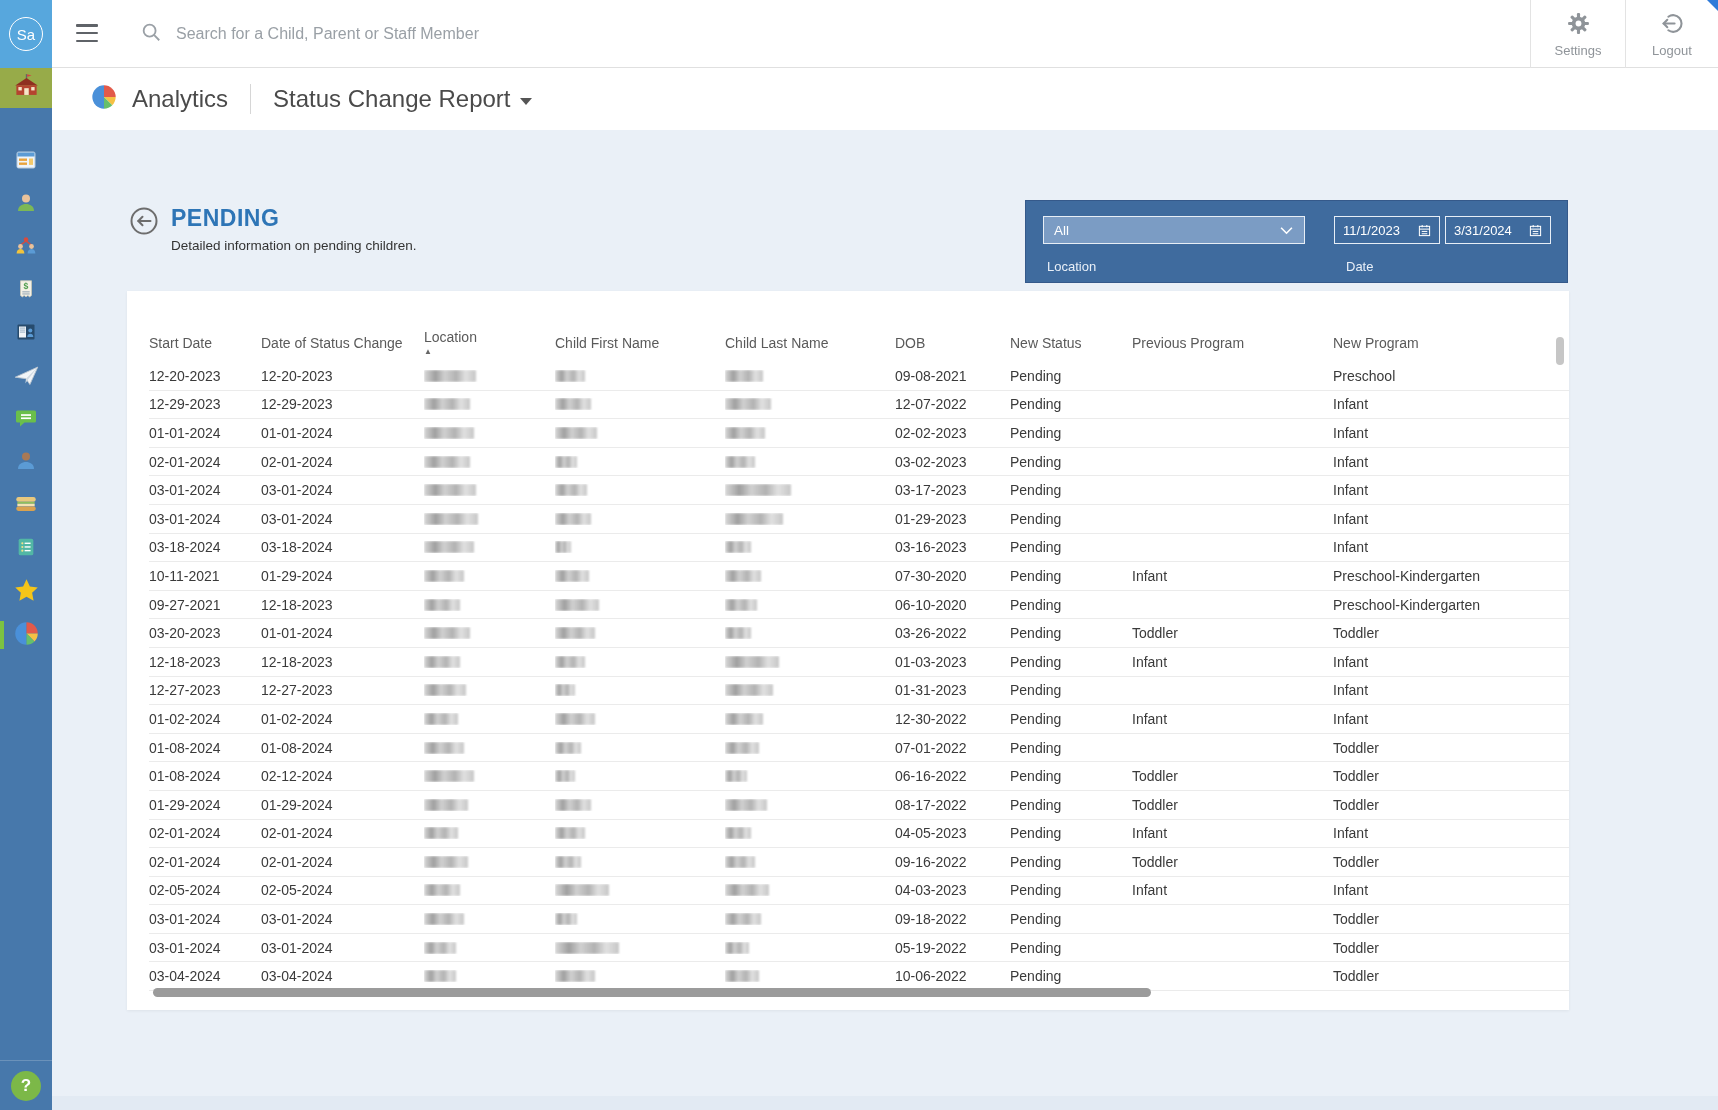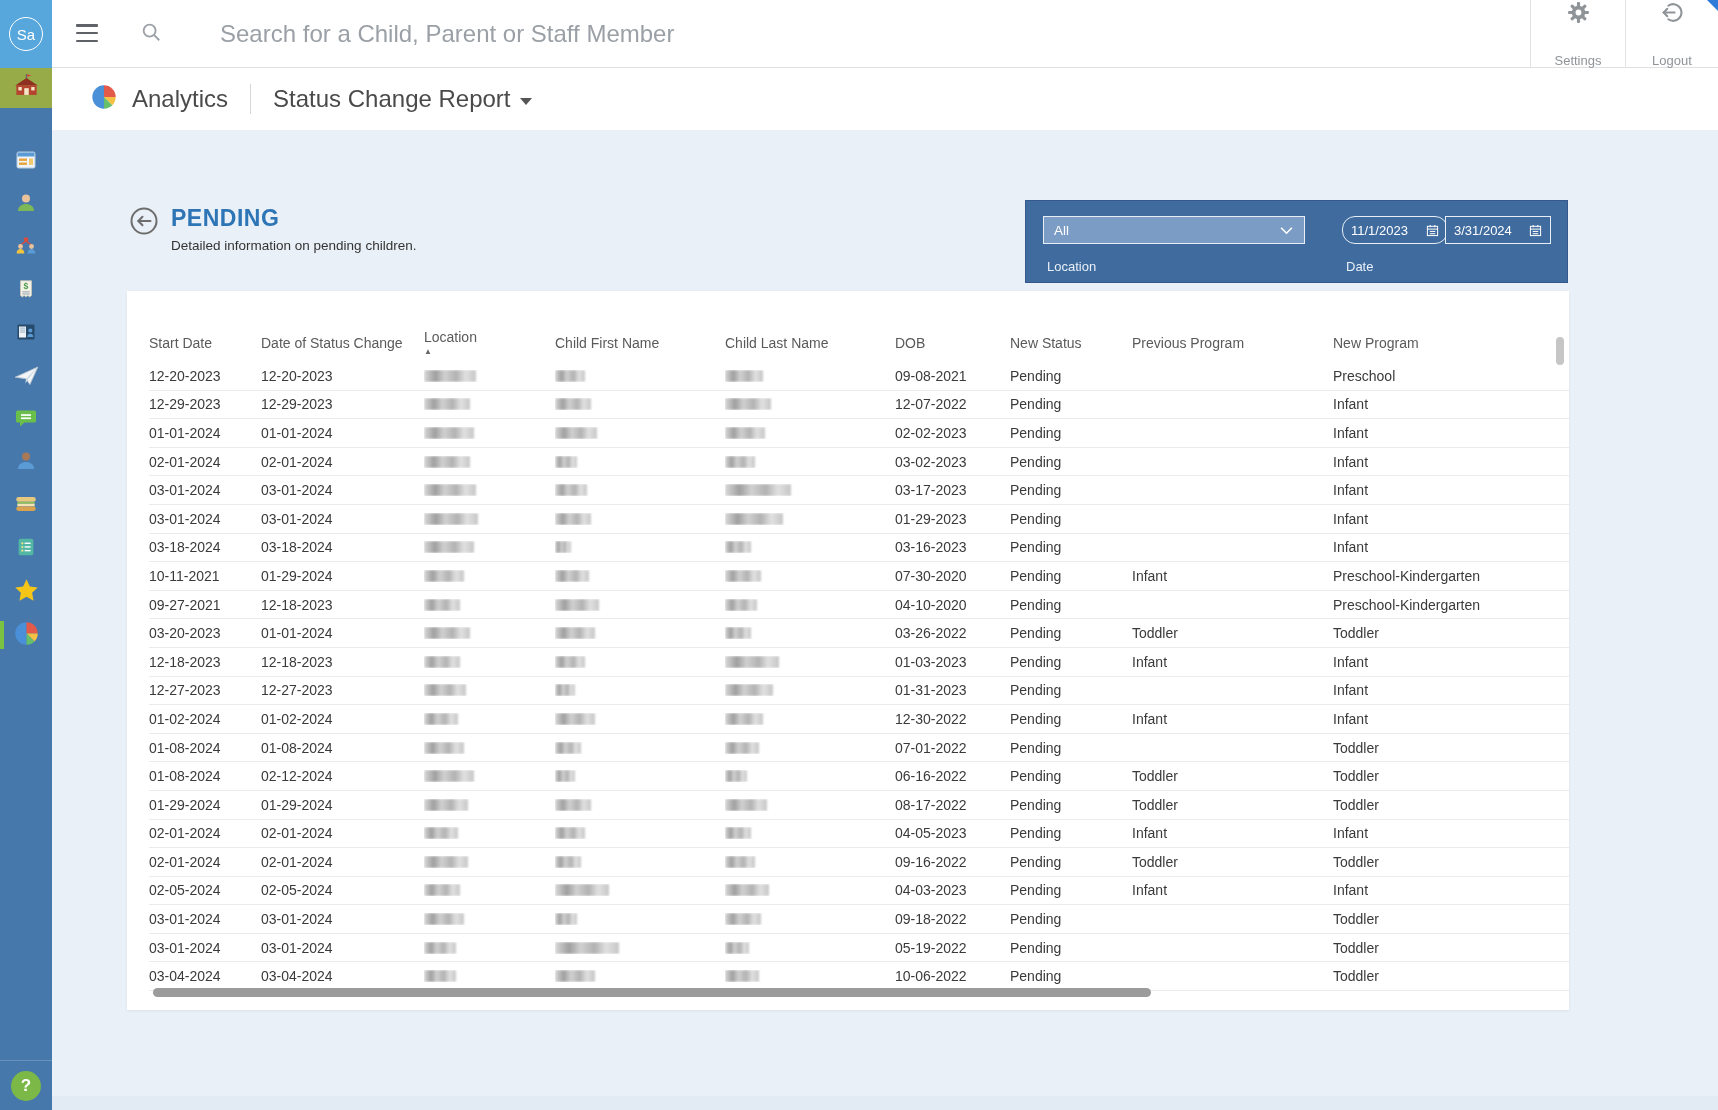--- a/index.html
+++ b/index.html
@@ -6,23 +6,23 @@
   html,body { width:1718px; height:1110px; overflow:hidden; }
   body { font-family:"Liberation Sans","DejaVu Sans",sans-serif; background:#eaf0f7; position:relative; }
 
   
   .topbar { position:absolute; top:0; left:0; width:1718px; height:68px; background:#fff; border-bottom:1px solid #e0e0e0; z-index:30; }
   .avatar-block { position:absolute; left:0; top:0; width:52px; height:68px; background:#57a7dd; display:flex; align-items:center; justify-content:center; }
   .avatar-circle { width:34px; height:34px; border:1.5px solid #fff; border-radius:50%; color:#fff; font-size:15px; display:flex; align-items:center; justify-content:center; }
   .hamburger { position:absolute; left:76px; top:24px; width:22px; height:18px; display:flex; flex-direction:column; justify-content:space-between; cursor:pointer; }
   .hamburger span { display:block; height:2.5px; background:#5f6368; border-radius:1px; }
   .search-wrap { position:absolute; left:140px; top:0; height:68px; display:flex; align-items:center; gap:14px; width:1100px; }
-  .search-input { border:none; outline:none; font-size:24px; color:#3c4043; width:900px; font-family:inherit;margin-left:44px; }
+  .search-input { border:none; outline:none; font-size:16px; color:#3c4043; width:900px; font-family:inherit; }
   .search-input::placeholder { color:#9aa0a6; }
-  .topbar-action { position:absolute; top:0; height:68px; border-left:1px solid #e3e3e3; display:flex; flex-direction:column; align-items:center; justify-content:space-between; gap:3px; cursor:pointer; }
+  .topbar-action { position:absolute; top:0; height:68px; border-left:1px solid #e3e3e3; display:flex; flex-direction:column; align-items:center; justify-content:center; gap:3px; cursor:pointer; }
   .topbar-action .lbl { font-size:13px; color:#8f9499; }
   .action-settings { left:1530px; width:95px; }
   .action-logout  { left:1625px; width:93px; }
   .corner-artifact { position:absolute; right:0; top:0; width:0; height:0; border-top:11px solid #2f7bd9; border-left:11px solid transparent; }
 
   
   .sidebar { position:absolute; left:0; top:68px; width:52px; height:1042px; background:#4778ab; z-index:20; }
   .side-item { width:52px; height:40px; display:flex; align-items:center; justify-content:center; position:relative; cursor:pointer; }
   .side-item.school { background:#97ab49; height:40px; }
   .side-gap { height:34px; }
@@ -41,21 +41,21 @@
 
   
   .report-head { position:absolute; left:130px; top:205px; display:flex; gap:13px; }
   .pending-title { color:#2e75b6; font-size:23px; font-weight:bold; letter-spacing:.5px; }
   .pending-sub { color:#333; font-size:13.5px; margin-top:6px; }
 
   .filter-panel { position:absolute; left:1025px; top:200px; width:543px; height:83px; background:#3f6b9e; border:1px solid #35598a; }
   .filter-dropdown { position:absolute; left:17px; top:15px; width:262px; height:28px; background:#7b9cc4; border:1px solid #e7eef6; display:flex; align-items:center; justify-content:space-between; padding:0 10px; cursor:pointer; }
   .filter-dropdown .val { color:#fff; font-size:13.5px; }
   .date-input { position:absolute; top:15px; height:28px; width:106px; background:#3f6b9e; border:1px solid #e7eef6; display:flex; align-items:center; justify-content:space-between; padding:0 8px; color:#fff; font-size:13px; cursor:text; }
-  .date-from { left:316px;border-radius:13px; }
+  .date-from { left:308px; }
   .date-to   { left:419px; }
   .filter-lbl { position:absolute; top:58px; color:#e9f0f8; font-size:13px; }
   .lbl-location { left:21px; }
   .lbl-date { left:320px; }
 
   
   .card { position:absolute; left:127px; top:291px; width:1442px; height:719px; background:#fff; box-shadow:0 1px 3px rgba(0,0,0,.06); overflow:hidden; }
   .tgrid { display:grid; grid-template-columns:112px 163px 131px 170px 170px 115px 122px 201px 1fr; align-items:center; }
   .thead { padding:38px 0 6px 22px; }
   .thead .hcell { font-size:14px; font-weight:normal; color:#5a5a5a; cursor:pointer; }
@@ -478,21 +478,21 @@
         <div class="tcell">12-18-2023</div>
         <div class="tcell">
           <div class="blob" style="width: 36px;"></div>
         </div>
         <div class="tcell">
           <div class="blob" style="width: 44px;"></div>
         </div>
         <div class="tcell">
           <div class="blob" style="width: 32px;"></div>
         </div>
-        <div class="tcell">04-10-2020</div>
+        <div class="tcell">06-10-2020</div>
         <div class="tcell">Pending</div>
         <div class="tcell"></div>
         <div class="tcell">Preschool-Kindergarten</div>
       </div>
       <div class="tgrid trow">
         <div class="tcell">03-20-2023</div>
         <div class="tcell">01-01-2024</div>
         <div class="tcell">
           <div class="blob" style="width: 46px;"></div>
         </div>

